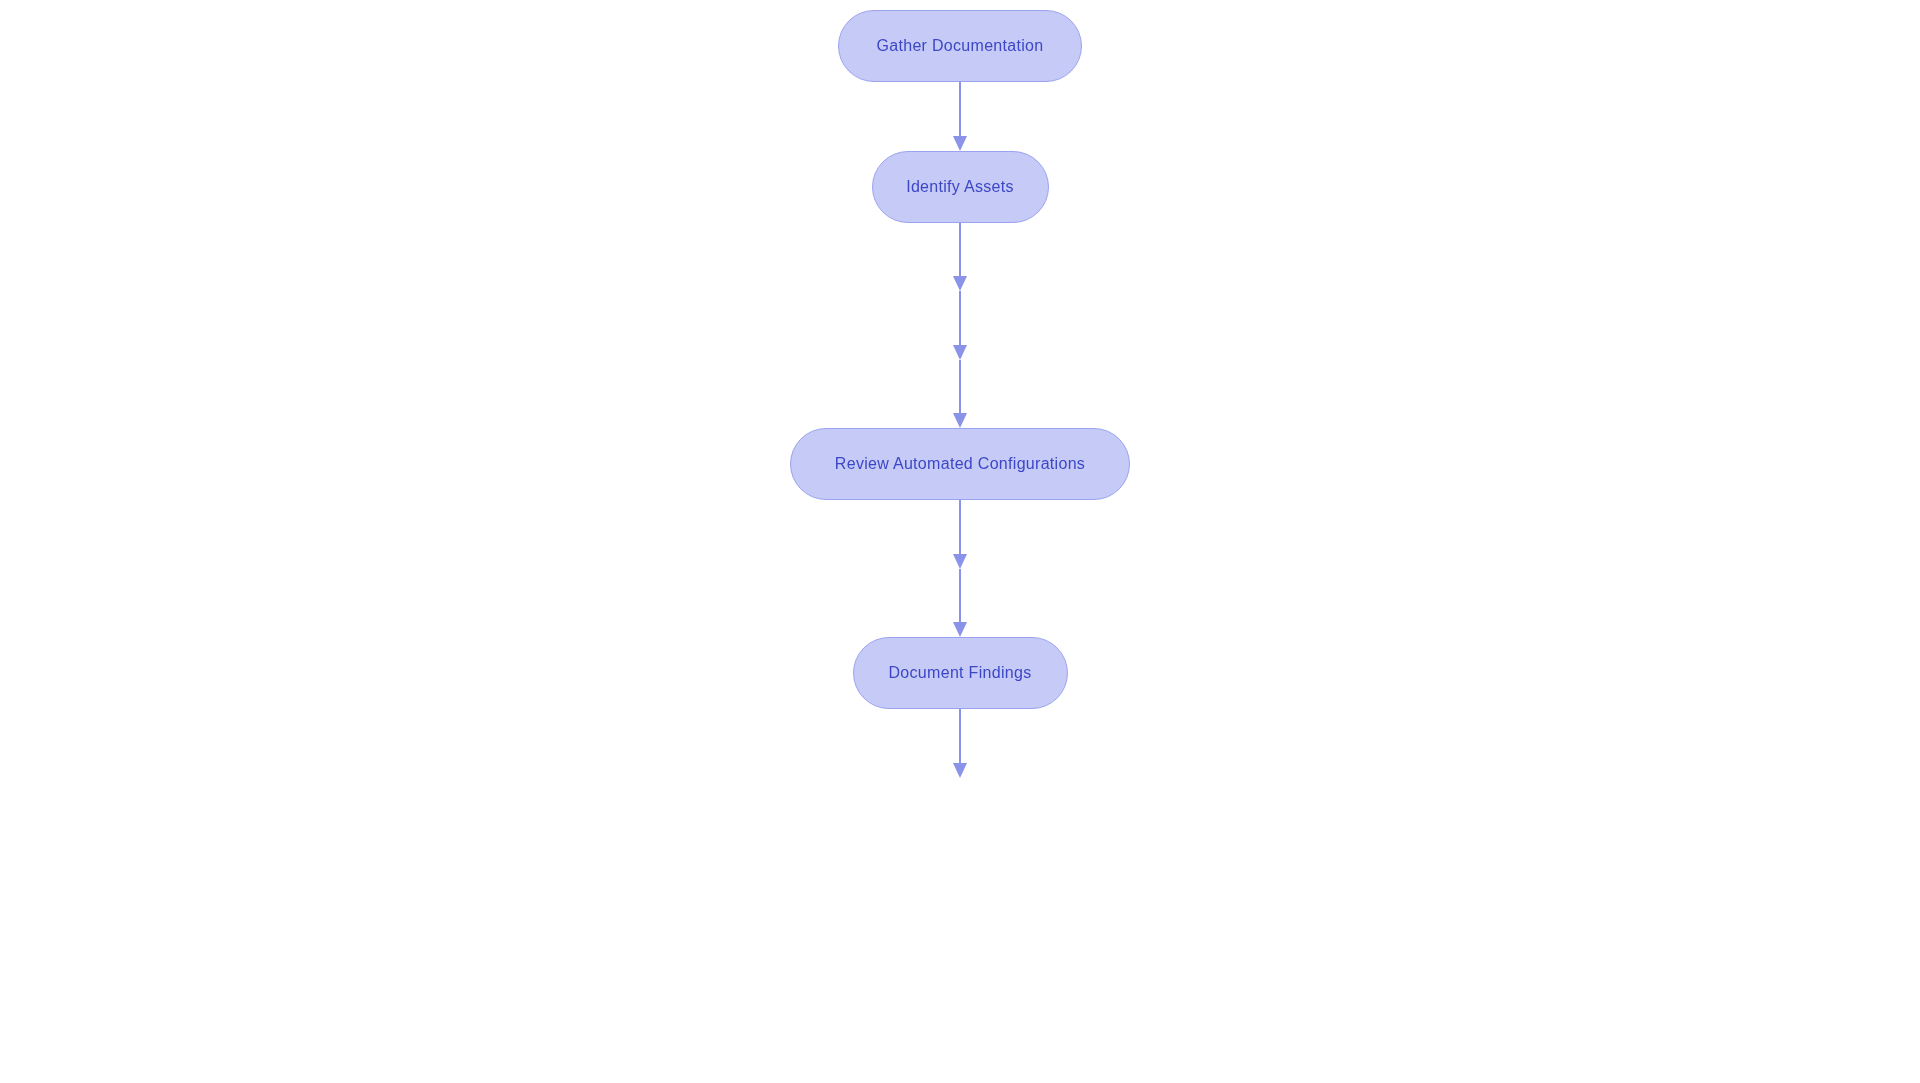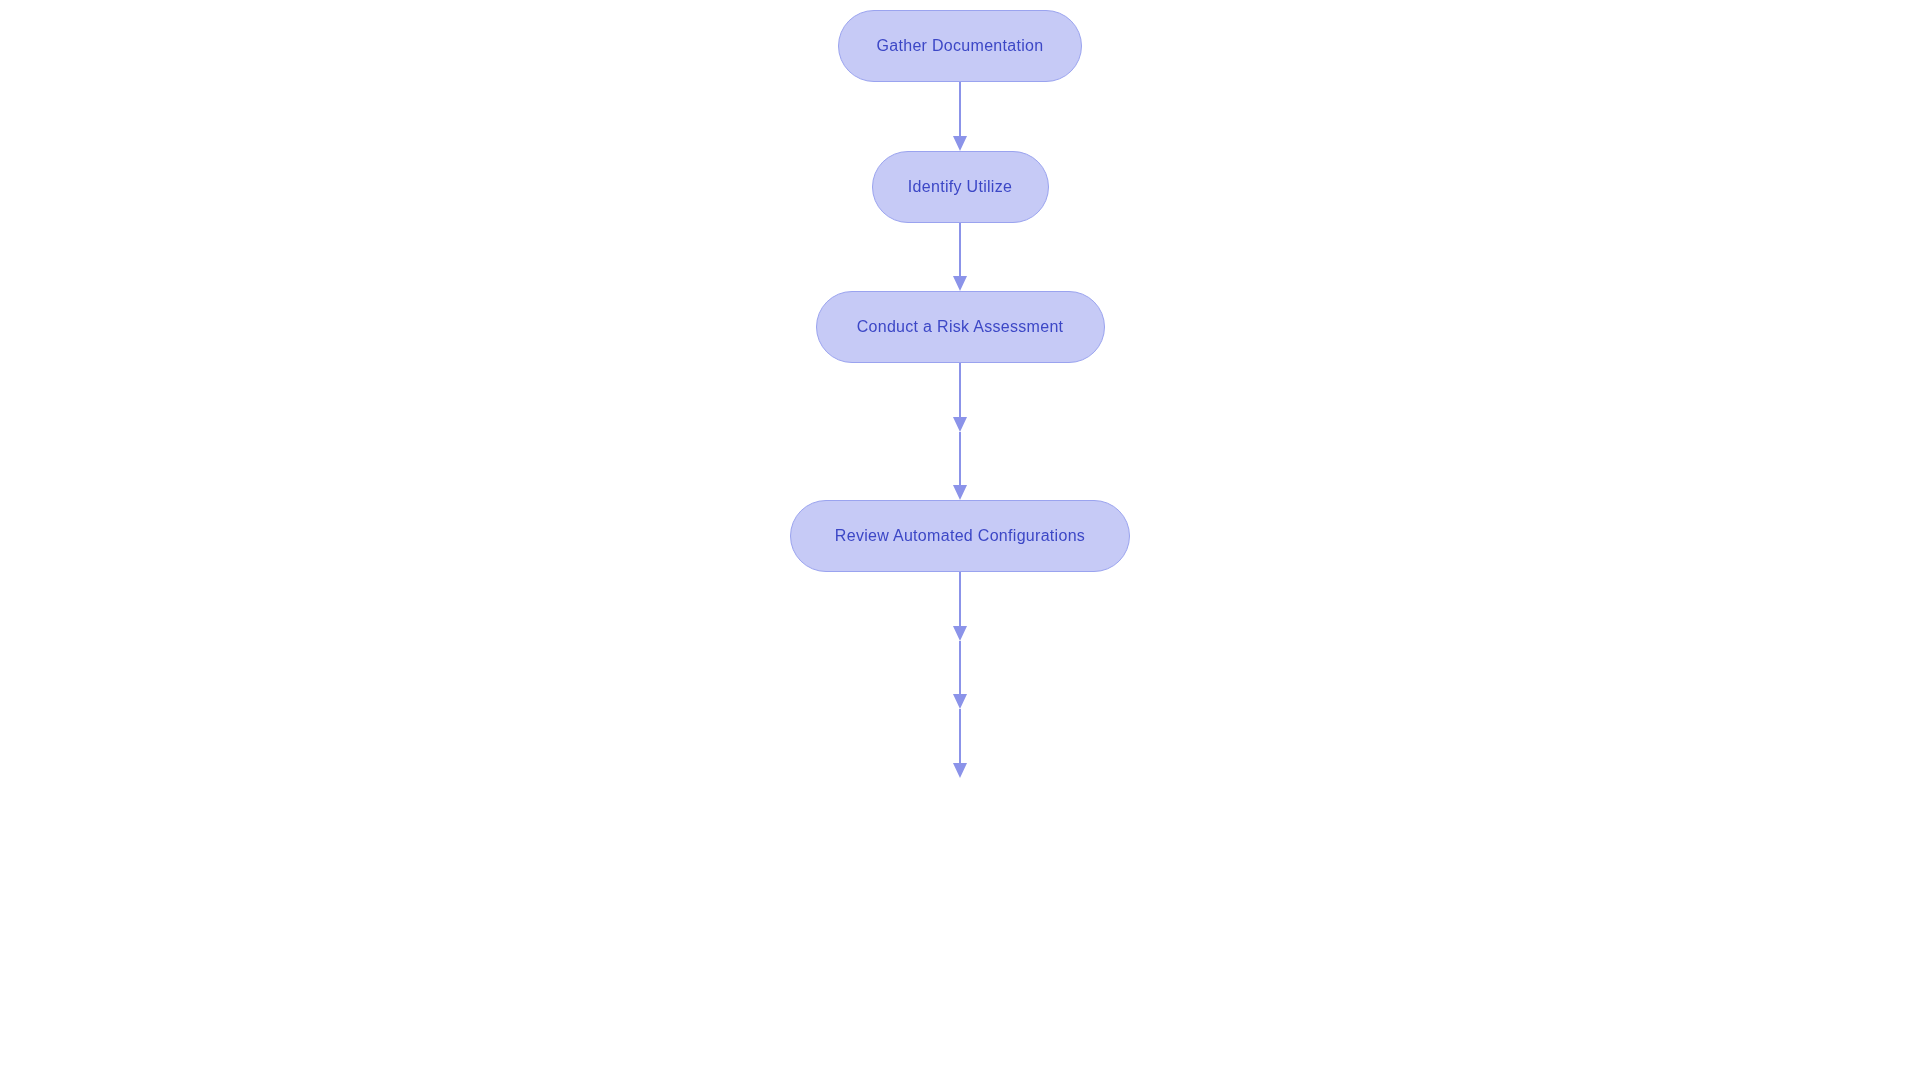--- a/index.html
+++ b/index.html
@@ -66,31 +66,28 @@
   <div class="flow-node" style="width:244px">
     <span class="label">Gather Documentation</span>
   </div>
 
   <div class="connector">
     <div class="stem"></div>
     <div class="head"></div>
   </div>
 
   <div class="flow-node" style="width:177px">
-    <span class="label">Identify Utilize</span>
+    <span class="label">Identify Assets</span>
   </div>
 
   <div class="connector">
     <div class="stem"></div>
     <div class="head"></div>
   </div>
 
-  <div class="flow-node" style="width:289px">
-    <span class="label">Conduct a Risk Assessment</span>
-  </div>
 
   <div class="connector">
     <div class="stem"></div>
     <div class="head"></div>
   </div>
 
 
   <div class="connector">
     <div class="stem"></div>
     <div class="head"></div>
@@ -104,20 +101,23 @@
     <div class="stem"></div>
     <div class="head"></div>
   </div>
 
 
   <div class="connector">
     <div class="stem"></div>
     <div class="head"></div>
   </div>
 
+  <div class="flow-node" style="width:215px">
+    <span class="label">Document Findings</span>
+  </div>
 
   <div class="connector">
     <div class="stem"></div>
     <div class="head"></div>
   </div>
 
 
 </div>
 
 </body></html>

